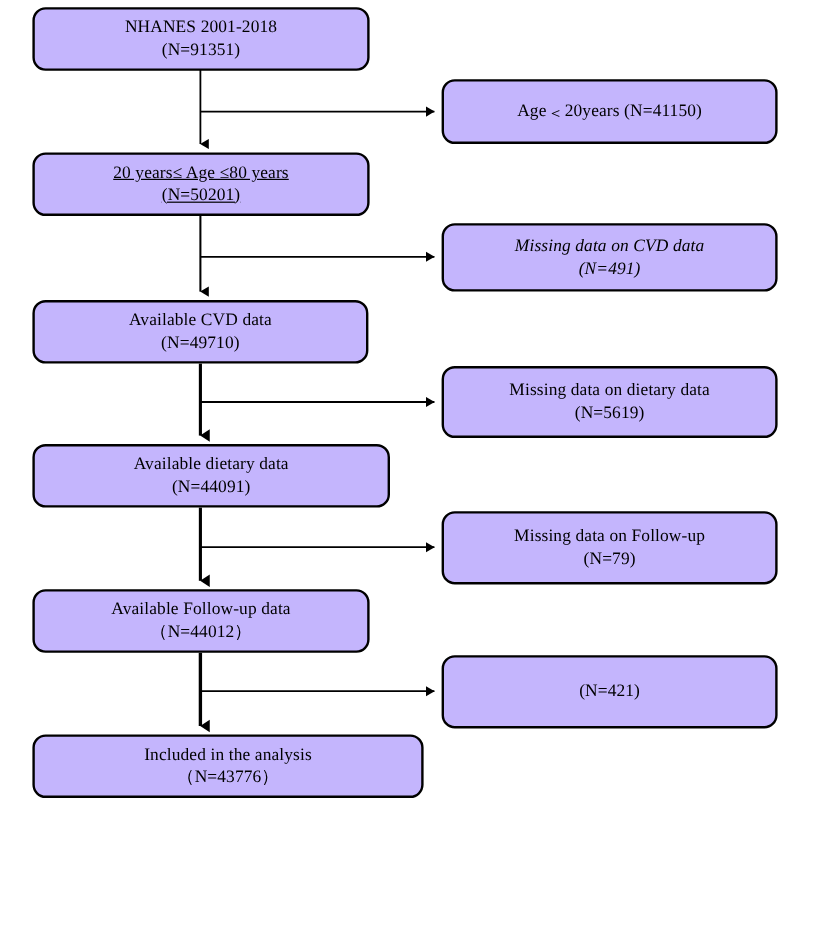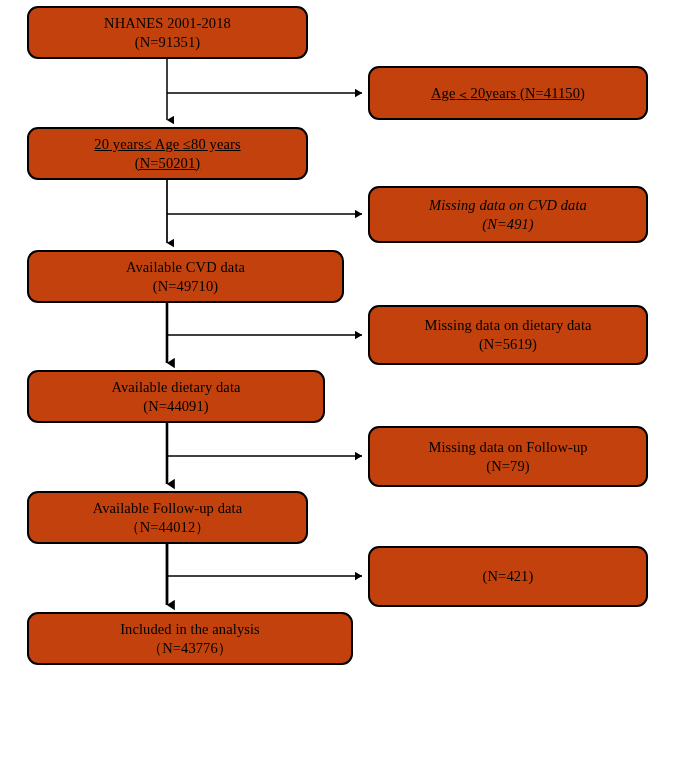--- a/index.html
+++ b/index.html
@@ -25,39 +25,38 @@
     top: 0;
     width: 685px;
     height: 772px;
     pointer-events: none;
   }
   .node-box {
     position: absolute;
     box-sizing: border-box;
     border: 2px solid #000000;
     border-radius: 11px;
-    background: #c2410c;
+    background: #c4b5fd;
     display: flex;
     flex-direction: column;
     align-items: center;
     justify-content: center;
     text-align: center;
     line-height: 1.30;
     font-size: 14.5px;
     letter-spacing: 0.1px;
     padding: 0 6px;
   }
   .node-box .line-1,
   .node-box .line-2 {
     display: block;
     white-space: nowrap;
   }
   .node-box.single-line {
     justify-content: center;
-    text-decoration: underline;
   }
   .wide-lt {
     font-family: "DejaVu Sans", sans-serif;
     font-size: 13px;
     padding: 0 1px;
     position: relative;
     top: 1px;
   }
 </style>
 </head>
@@ -98,21 +97,21 @@
   <div class="node-box" style="left:27px; top:6px; width:281px; height:53px;">
     <span class="line-1">NHANES 2001-2018</span>
     <span class="line-2">(N=91351)</span>
   </div>
 
   <div class="node-box" style="left:27px; top:127px; width:281px; height:53px;text-decoration:underline;">
     <span class="line-1">20 years≤ Age ≤80 years</span>
     <span class="line-2">(N=50201)</span>
   </div>
 
-  <div class="node-box" style="left:27px; top:250px; width:317px; height:53px;">
+  <div class="node-box" style="left:27px; top:250px; width:280px; height:53px;">
     <span class="line-1">Available CVD data</span>
     <span class="line-2">(N=49710)</span>
   </div>
 
   <div class="node-box" style="left:27px; top:370px; width:298px; height:53px;">
     <span class="line-1">Available dietary data</span>
     <span class="line-2">(N=44091)</span>
   </div>
 
   <div class="node-box" style="left:27px; top:491px; width:281px; height:53px;">

